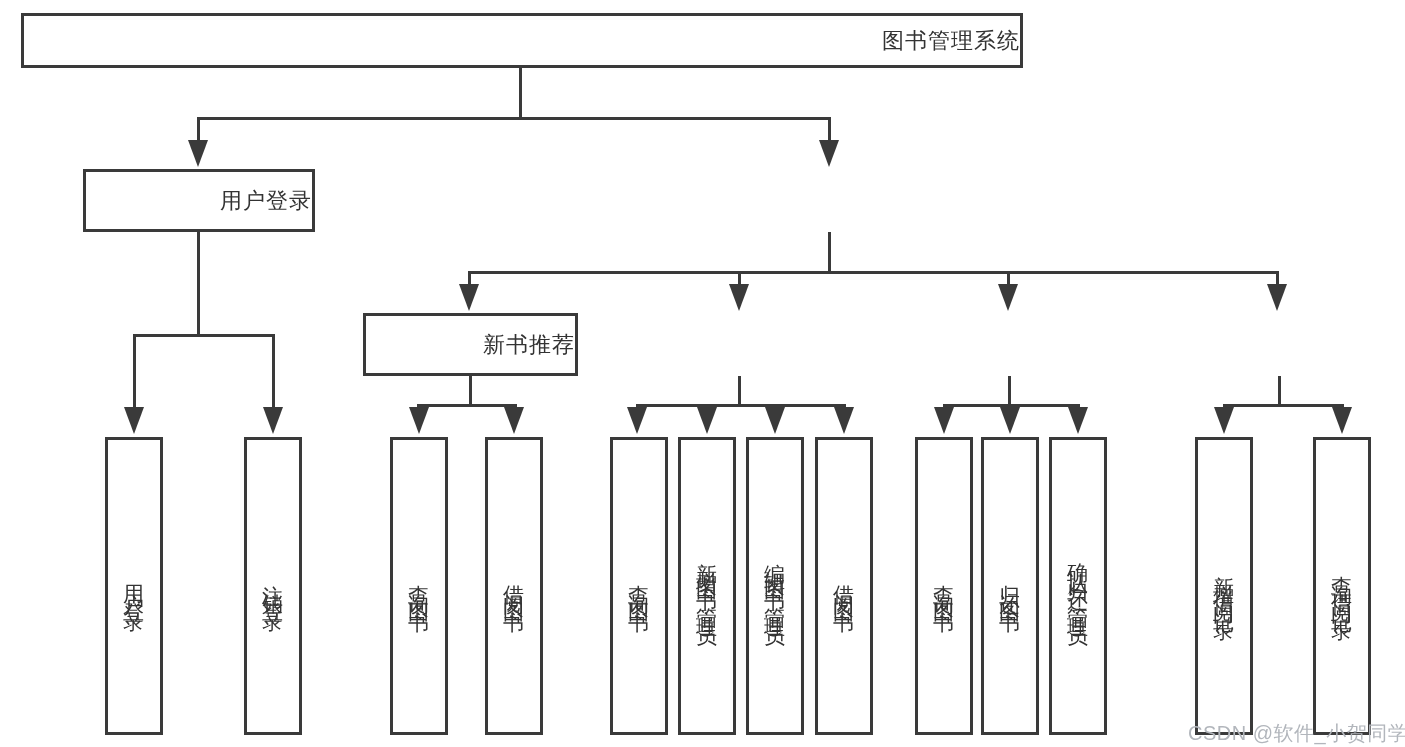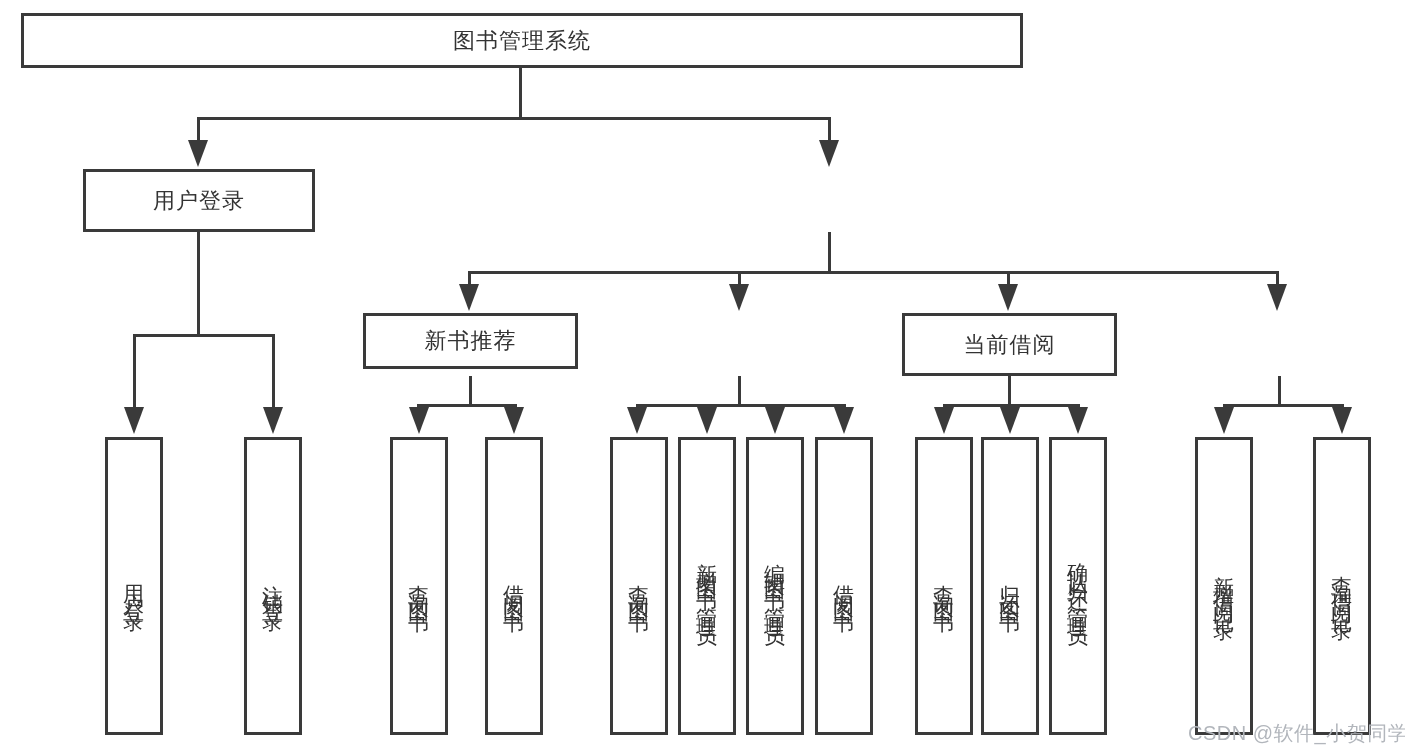--- a/index.html
+++ b/index.html
@@ -9,21 +9,21 @@
     --bg:#ffffff;
   }
   html,body{margin:0;padding:0;background:var(--bg);}
   .stage{
     position:relative;width:1405px;height:747px;background:var(--bg);
     font-family:"Liberation Sans","DejaVu Sans",sans-serif;color:var(--text);
     overflow:hidden;
   }
   .node{
     position:absolute;box-sizing:border-box;border:3px solid var(--line);
-    background:var(--bg);display:flex;align-items:center;justify-content:center;
+    background:var(--bg);display:flex;align-items:center;justify-content:flex-end;
   }
   .node .lbl{font-size:22px;letter-spacing:1px;color:var(--text);white-space:nowrap;}
   .leaf{
     position:absolute;box-sizing:border-box;border:3px solid var(--line);
     background:var(--bg);width:58px;height:298px;top:437px;
     display:flex;align-items:center;justify-content:center;
   }
   .leaf .lbl{
     writing-mode:vertical-rl;text-orientation:mixed;
     font-size:21px;letter-spacing:9px;line-height:1;color:var(--text);
@@ -70,25 +70,22 @@
   <div class="ln" style="left:468px;top:271px;width:811px;height:3px;"></div>
   <div class="ln" style="left:468px;top:271px;width:3px;height:14px;"></div>
   <div class="arr" style="left:459px;top:284px;"></div>
   <div class="ln" style="left:738px;top:271px;width:3px;height:14px;"></div>
   <div class="arr" style="left:729px;top:284px;"></div>
   <div class="ln" style="left:1007px;top:271px;width:3px;height:14px;"></div>
   <div class="arr" style="left:998px;top:284px;"></div>
   <div class="ln" style="left:1276px;top:271px;width:3px;height:14px;"></div>
   <div class="arr" style="left:1267px;top:284px;"></div>
 
-  <div class="node" style="left:363px;top:313px;width:215px;height:56px;">
+  <div class="node" style="left:363px;top:313px;width:215px;height:63px;">
     <span class="lbl">新书推荐</span>
-  </div>
-  <div class="node" style="left:902px;top:313px;width:215px;height:63px;">
-    <span class="lbl">当前借阅</span>
   </div>
 
   <div class="ln" style="left:469px;top:376px;width:3px;height:31px;"></div>
   <div class="ln" style="left:417px;top:404px;width:100px;height:3px;"></div>
   <div class="arr" style="left:409px;top:407px;"></div>
   <div class="arr" style="left:504px;top:407px;"></div>
 
   <div class="ln" style="left:738px;top:376px;width:3px;height:31px;"></div>
   <div class="ln" style="left:636px;top:404px;width:210px;height:3px;"></div>
   <div class="arr" style="left:627px;top:407px;"></div>

